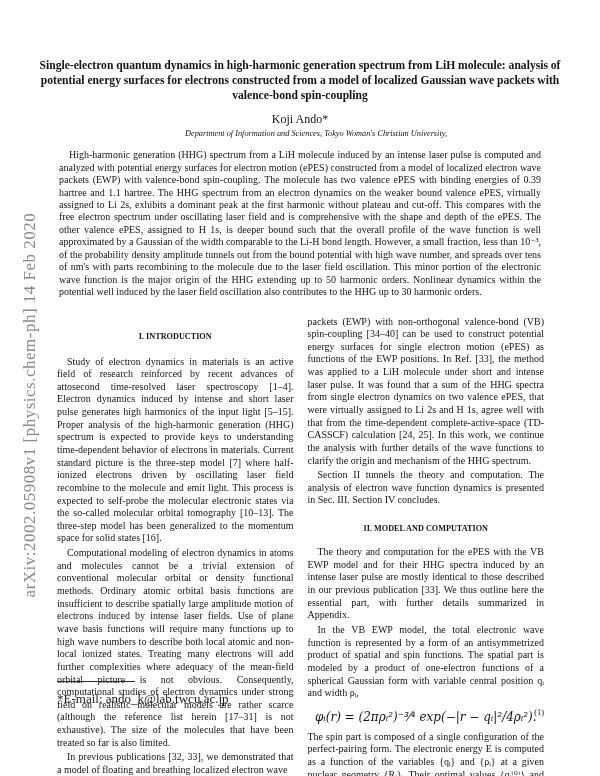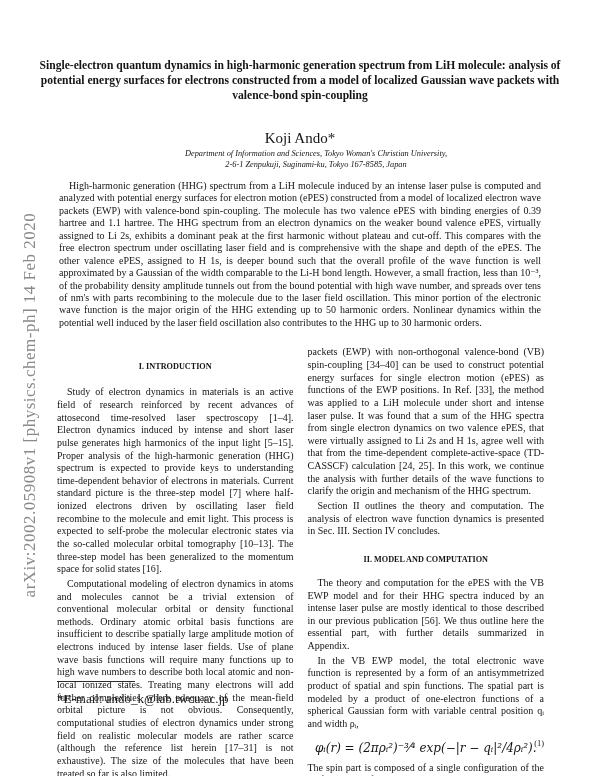--- a/index.html
+++ b/index.html
@@ -27,21 +27,21 @@
     color: #8a8a8a;
     white-space: nowrap;
   }
   
   .header { padding-top: 59px; text-align: center; }
   .title {
     width: 545px; margin: 0 auto;
     font-size: 11.6px; font-weight: bold;
     line-height: 1.28;
   }
-  .author { margin-top: 27px; font-size: 15px; }
+  .author { margin-top: 9px; font-size: 12px; }
   .affil { font-style: italic; font-size: 8.3px; line-height: 1.3; margin-left: 32px; }
   .affil-first { margin-top: 2px; }
   
   .abstract {
     width: 482px; margin: 9px auto 0 auto;
     font-size: 10px; line-height: 1.245;
     text-align: justify;
     text-indent: 10px;
   }
   
@@ -98,39 +98,38 @@
 <body>
 
 <div class="page">
 
   <div class="watermark">arXiv:2002.05908v1  [physics.chem-ph]  14 Feb 2020</div>
 
   <div class="header">
     <div class="title">Single-electron quantum dynamics in high-harmonic generation spectrum from LiH molecule: analysis of potential energy surfaces for electrons constructed from a model of localized Gaussian wave packets with valence-bond spin-coupling</div>
     <div class="author">Koji Ando*</div>
     <div class="affil affil-first">Department of Information and Sciences, Tokyo Woman's Christian University,</div>
-    <div class="affil">2-6-1 Zenpukuji, Suginami-ku, Tokyo 167-8585, Japan</div>
   </div>
 
   <div class="abstract">High-harmonic generation (HHG) spectrum from a LiH molecule induced by an intense laser pulse is computed and analyzed with potential energy surfaces for electron motion (ePES) constructed from a model of localized electron wave packets (EWP) with valence-bond spin-coupling. The molecule has two valence ePES with binding energies of 0.39 hartree and 1.1 hartree. The HHG spectrum from an electron dynamics on the weaker bound valence ePES, virtually assigned to Li 2s, exhibits a dominant peak at the first harmonic without plateau and cut-off. This compares with the free electron spectrum under oscillating laser field and is comprehensive with the shape and depth of the ePES. The other valence ePES, assigned to H 1s, is deeper bound such that the overall profile of the wave function is well approximated by a Gaussian of the width comparable to the Li-H bond length. However, a small fraction, less than 10⁻³, of the probability density amplitude tunnels out from the bound potential with high wave number, and spreads over tens of nm's with parts recombining to the molecule due to the laser field oscillation. This minor portion of the electronic wave function is the major origin of the HHG extending up to 50 harmonic orders. Nonlinear dynamics within the potential well induced by the laser field oscillation also contributes to the HHG up to 30 harmonic orders.</div>
 
   <div class="columns">
 
     <div class="col">
       <div class="sec-heading">I. INTRODUCTION</div>
       <p class="indent">Study of electron dynamics in materials is an active field of research reinforced by recent advances of attosecond time-resolved laser spectroscopy [1–4]. Electron dynamics induced by intense and short laser pulse generates high harmonics of the input light [5–15]. Proper analysis of the high-harmonic generation (HHG) spectrum is expected to provide keys to understanding time-dependent behavior of electrons in materials. Current standard picture is the three-step model [7] where half-ionized electrons driven by oscillating laser field recombine to the molecule and emit light. This process is expected to self-probe the molecular electronic states via the so-called molecular orbital tomography [10–13]. The three-step model has been generalized to the momentum space for solid states [16].</p>
       <p class="indent">Computational modeling of electron dynamics in atoms and molecules cannot be a trivial extension of conventional molecular orbital or density functional methods. Ordinary atomic orbital basis functions are insufficient to describe spatially large amplitude motion of electrons induced by intense laser fields. Use of plane wave basis functions will require many functions up to high wave numbers to describe both local atomic and non-local ionized states. Treating many electrons will add further complexities where adequacy of the mean-field orbital picture is not obvious. Consequently, computational studies of electron dynamics under strong field on realistic molecular models are rather scarce (although the reference list herein [17–31] is not exhaustive). The size of the molecules that have been treated so far is also limited.</p>
       <p class="indent">In previous publications [32, 33], we demonstrated that a model of floating and breathing localized electron wave</p>
     </div>
 
     <div class="col">
       <p>packets (EWP) with non-orthogonal valence-bond (VB) spin-coupling [34–40] can be used to construct potential energy surfaces for single electron motion (ePES) as functions of the EWP positions. In Ref. [33], the method was applied to a LiH molecule under short and intense laser pulse. It was found that a sum of the HHG spectra from single electron dynamics on two valence ePES, that were virtually assigned to Li 2s and H 1s, agree well with that from the time-dependent complete-active-space (TD-CASSCF) calculation [24, 25]. In this work, we continue the analysis with further details of the wave functions to clarify the origin and mechanism of the HHG spectrum.</p>
-      <p class="indent">Section II outlines the theory and computation. The analysis of electron wave function dynamics is presented in Sec. III. Section IV concludes.</p>
+      <p class="indent">Section II tunnels the theory and computation. The analysis of electron wave function dynamics is presented in Sec. III. Section IV concludes.</p>
       <div class="sec-heading mid">II. MODEL AND COMPUTATION</div>
-      <p class="indent">The theory and computation for the ePES with the VB EWP model and for their HHG spectra induced by an intense laser pulse are mostly identical to those described in our previous publication [56]. We thus outline here the essential part, with further details summarized in Appendix.</p>
+      <p class="indent">The theory and computation for the ePES with the VB EWP model and for their HHG spectra induced by an intense laser pulse are mostly identical to those described in our previous publication [33]. We thus outline here the essential part, with further details summarized in Appendix.</p>
       <p class="indent">In the VB EWP model, the total electronic wave function is represented by a form of an antisymmetrized product of spatial and spin functions. The spatial part is modeled by a product of one-electron functions of a spherical Gaussian form with variable central position qᵢ and width ρᵢ,</p>
       <div class="equation-row">
         <span class="equation">φᵢ(r) = (2πρᵢ²)⁻³⁄⁴ exp(−|r − qᵢ|²/4ρᵢ²).</span>
         <span class="eq-number">(1)</span>
       </div>
       <p>The spin part is composed of a single configuration of the perfect-pairing form. The electronic energy E is computed as a function of the variables {qᵢ} and {ρᵢ} at a given nuclear geometry {Rᵢ}. Their optimal values {qᵢ⁽⁰⁾} and {ρᵢ⁽⁰⁾} are determined by minimizing the energy E. The ePES for the</p>
     </div>
 
   </div>
 

